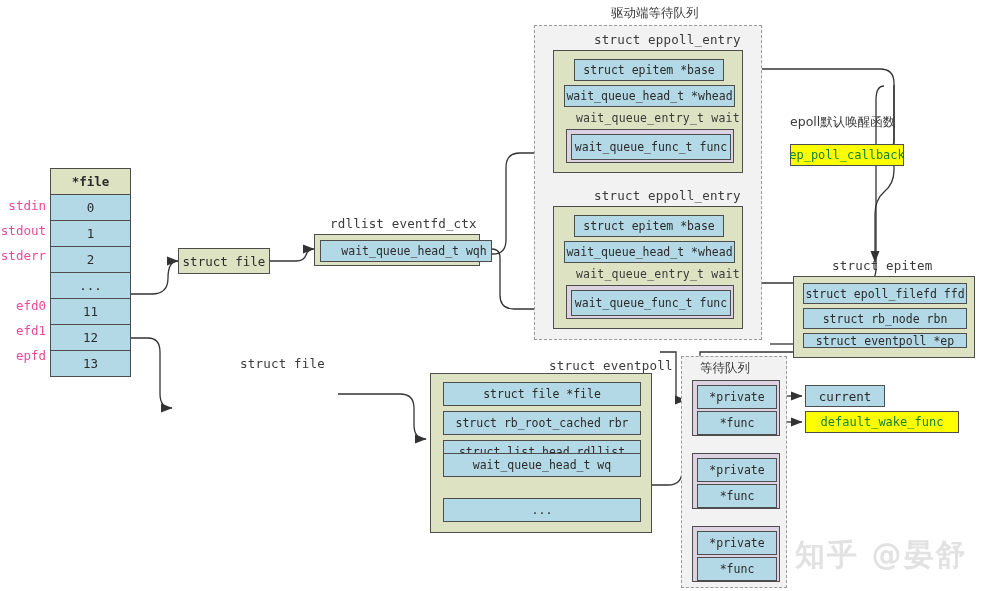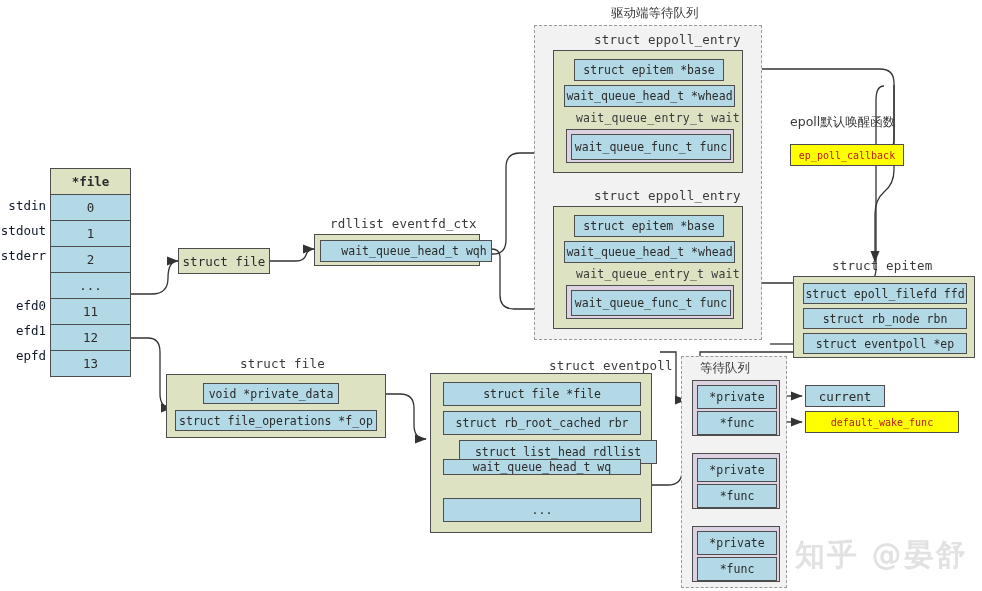--- a/index.html
+++ b/index.html
@@ -60,22 +60,22 @@
     font-size: 12.5px;
     font-family: "DejaVu Sans Mono", monospace;
     white-space: nowrap;
   }
   .yellow {
     background: #ffff00;
     border: 1px solid #4d4d4d;
     display: flex;
     align-items: center;
     justify-content: center;
-    color: #b91c1c;
-    font-size: 10px;
+    color: #15803d;
+    font-size: 12px;
     font-family: "DejaVu Sans Mono", monospace;
     white-space: nowrap;
   }
   .lavender {
     background: #ddd2e2;
     border: 1px solid #4d4d4d;
   }
   .dashbox {
     background: #f2f2f2;
     border: 1px dashed #9a9a9a;
@@ -101,21 +101,21 @@
     justify-content: center;
     font-size: 12.5px;
     font-family: "DejaVu Sans Mono", monospace;
     color: #2b2b2b;
     font-weight: bold;
   }
   .fdlabel {
     text-align: right;
     font-size: 12.5px;
     font-family: "DejaVu Sans Mono", monospace;
-    color: #0f172a;
+    color: #ec4899;
     line-height: 25px;
   }
 
   svg.arrows {
     position: absolute;
     left: 0; top: 0;
     width: 982px; height: 591px;
     pointer-events: none;
   }
 
@@ -222,35 +222,31 @@
     </div>
   </div>
 
   <div class="abs cn" style="left:790px; top:114px;">epoll默认唤醒函数</div>
   <div class="abs yellow" style="left:790px; top:144px; width:114px; height:22px;">ep_poll_callback</div>
 
   <div class="abs lbl" style="left:832px; top:258px;">struct epitem</div>
   <div class="abs olive" style="left:793px; top:276px; width:182px; height:82px;">
     <div class="blue abs" style="left:9px; top:6px; width:164px; height:21px; font-size:11.5px;">struct epoll_filefd ffd</div>
     <div class="blue abs" style="left:9px; top:31px; width:164px; height:21px; font-size:11.5px;">struct rb_node rbn</div>
-    <div class="blue abs" style="left:9px; top:56px; width:164px; height:21px; font-size:11.5px;">struct eventpoll *ep</div>
+    <div class="blue abs" style="left:9px; top:56px; width:164px; height:15px; font-size:11.5px;">struct eventpoll *ep</div>
   </div>
 
   <div class="abs lbl" style="left:240px; top:356px;">struct file</div>
-  <div class="abs olive" style="left:166px; top:374px; width:220px; height:64px;">
-    <div class="blue abs" style="left:36px; top:8px; width:136px; height:21px; font-size:11.5px;">void *private_data</div>
-    <div class="blue abs" style="left:8px; top:35px; width:202px; height:21px; font-size:11.5px;">struct file_operations *f_op</div>
-  </div>
 
   <div class="abs lbl" style="left:549px; top:358px;">struct eventpoll</div>
   <div class="abs olive" style="left:430px; top:373px; width:222px; height:160px;">
     <div class="blue abs" style="left:12px; top:8px;   width:198px; height:24px; font-size:11.5px;">struct file *file</div>
     <div class="blue abs" style="left:12px; top:37px;  width:198px; height:24px; font-size:11.5px;">struct rb_root_cached rbr</div>
-    <div class="blue abs" style="left:28px; top:66px;  width:198px; height:24px; font-size:11.5px;">struct list_head rdllist</div>
-    <div class="blue abs" style="left:12px; top:85px;  width:198px; height:16px; font-size:11.5px;text-align:center;">wait_queue_head_t wq</div>
+    <div class="blue abs" style="left:12px; top:66px;  width:198px; height:24px; font-size:11.5px;">struct list_head rdllist</div>
+    <div class="blue abs" style="left:12px; top:79px;  width:198px; height:24px; font-size:11.5px;text-align:center;">wait_queue_head_t wq</div>
     <div class="blue abs" style="left:12px; top:124px; width:198px; height:24px; font-size:11.5px;">...</div>
   </div>
 
   <div class="abs dashbox" style="left:681px; top:356px; width:106px; height:232px;"></div>
   <div class="abs cn" style="left:700px; top:360px;">等待队列</div>
 
   <div class="abs lavender" style="left:692px; top:380px; width:88px; height:56px; padding:4px;">
     <div class="blue" style="width:100%; height:22px; font-size:11.5px;">*private</div>
     <div class="blue" style="width:100%; height:22px; font-size:11.5px; margin-top:2px;">*func</div>
   </div>

